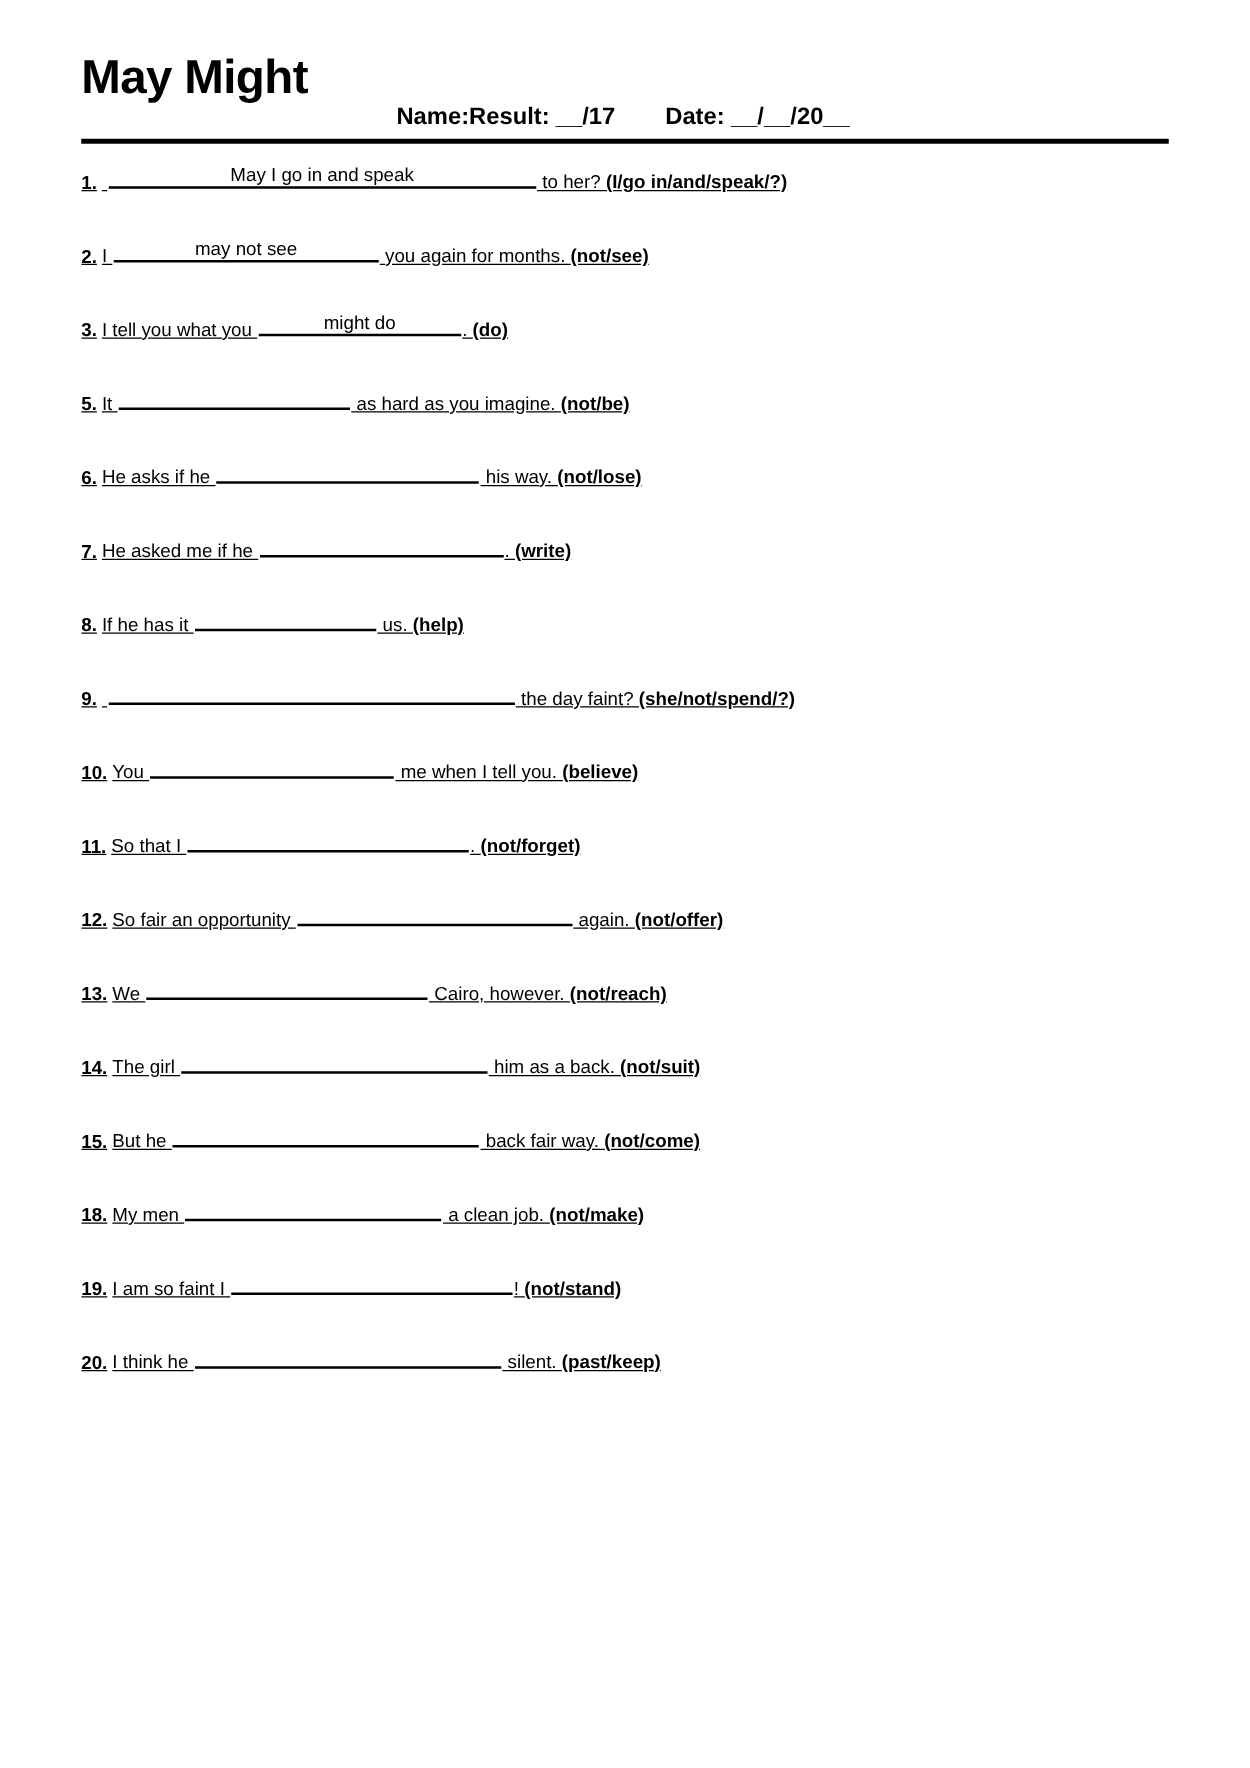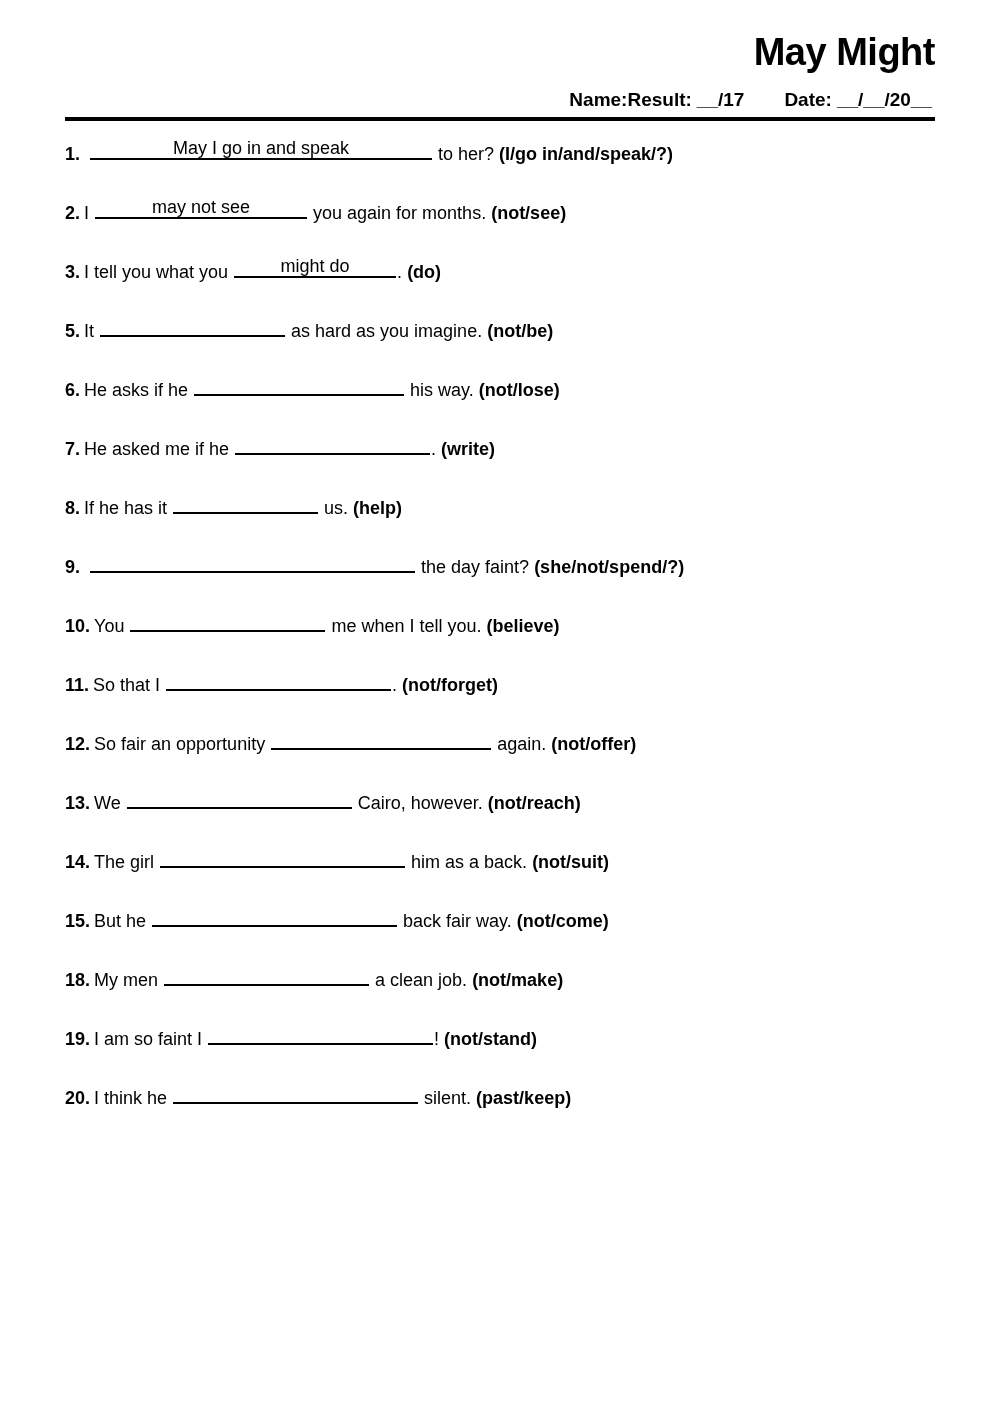--- a/index.html
+++ b/index.html
@@ -22,29 +22,28 @@
     background: #ffffff;
     box-sizing: border-box;
     padding: 0 65px;
   }
   
   .worksheet-title {
     font-size: 38px;
     font-weight: bold;
     letter-spacing: -0.5px;
     margin: 0;
-    padding-top: 32px;
+    padding-top: 42px;
     line-height: 1.08;
-    text-align: right;
   }
   .meta-row {
     display: flex;
     align-items: baseline;
-    justify-content: flex-end;
-    margin-top: 16px;
+    justify-content: center;
+    margin-top: 0;
     font-size: 19px;
     font-weight: bold;
   }
   .meta-left {
     white-space: nowrap;
   }
   .meta-right {
     display: flex;
     align-items: baseline;
     gap: 40px;
@@ -61,25 +60,26 @@
   }
   
   .question-list {
     margin: 0;
     padding: 0;
     list-style: none;
     padding-top: 18px;
   }
   .question {
     display: block;
-    font-size: 18px;
+    font-size: 15px;
     line-height: 1.0;
     height: 59px;
     white-space: nowrap;
     overflow: hidden;
+    text-decoration: underline;
   }
   .q-num {
     font-weight: bold;
     margin-right: 4px;
   }
   .q-text {
     font-weight: normal;
   }
   .q-hint {
     font-weight: bold;

